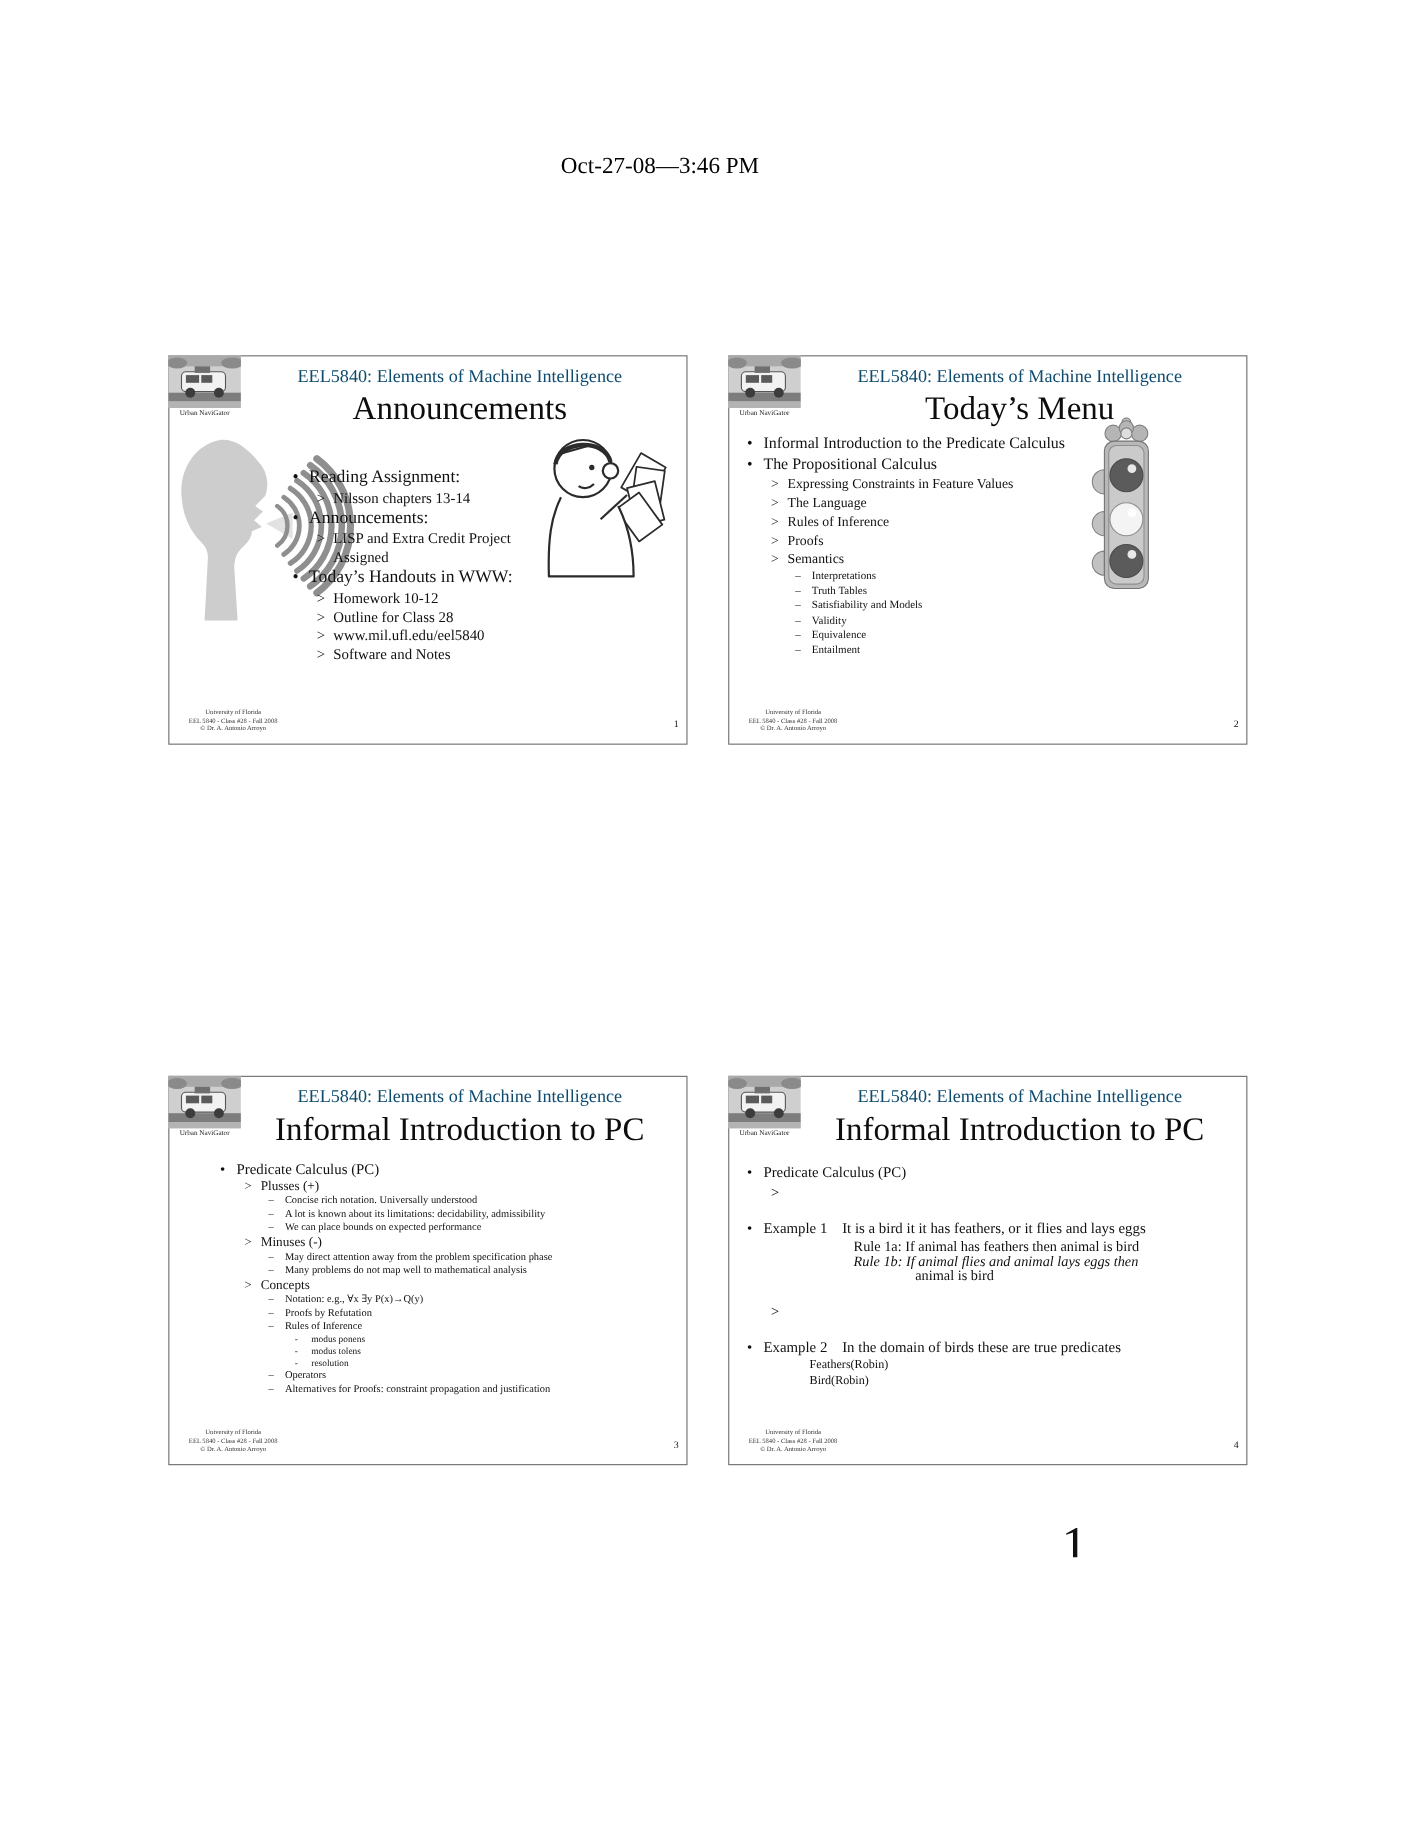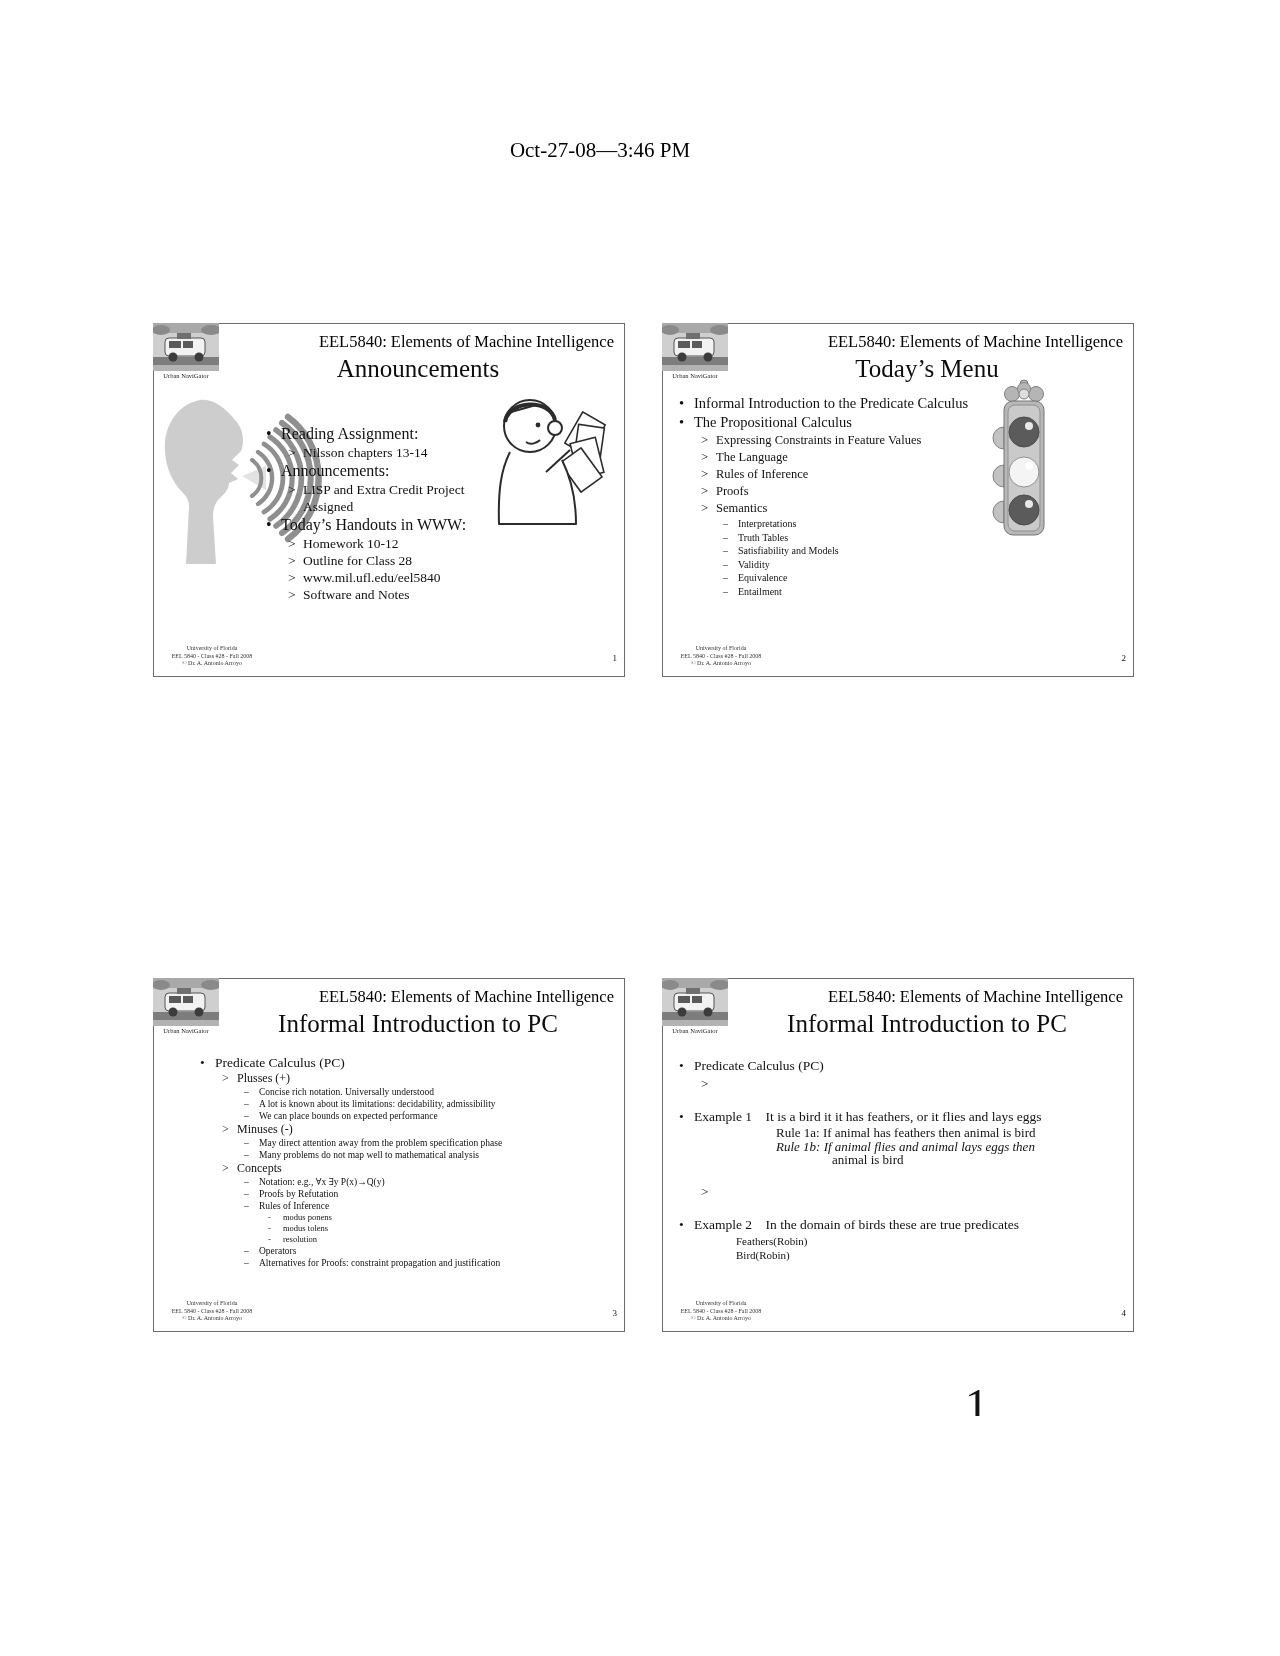--- a/index.html
+++ b/index.html
@@ -15,24 +15,24 @@
   #s1{left:153px;top:323px;}
   #s2{left:662px;top:323px;}
   #s3{left:153px;top:978px;}
   #s4{left:662px;top:978px;}
 
   .logo{position:absolute;left:-1px;top:-1px;width:66px;z-index:3;}
   .logo svg{display:block;}
   .logo-caption{width:66px;text-align:center;font-size:6.5px;color:#222;margin-top:1px;
                 white-space:nowrap;overflow:hidden;}
 
-  .slide-header{position:absolute;top:8px;left:68px;width:392px;text-align:right;
-                font-size:16.5px;color:#000000;}
+  .slide-header{position:absolute;top:8px;left:68px;width:392px;text-align:center;
+                font-size:16.5px;color:#0c4a6e;}
   .slide-title{position:absolute;top:31px;left:68px;width:392px;text-align:center;
-               font-size:25px;color:#0d0d0d;}
+               font-size:30px;color:#0d0d0d;}
 
   .list{position:absolute;z-index:2;}
   #s1 .list{left:112px;top:100px;width:305px;}
   #s2 .list{left:16px;top:70px;width:312px;}
   #s3 .list{left:46px;top:76px;width:414px;}
   #s4 .list{left:16px;top:78px;width:448px;}
 
   .li{display:flex;align-items:baseline;}
   .marker{display:inline-block;width:15px;flex:0 0 15px;}
   .m-none{width:0;flex:0 0 0;}

